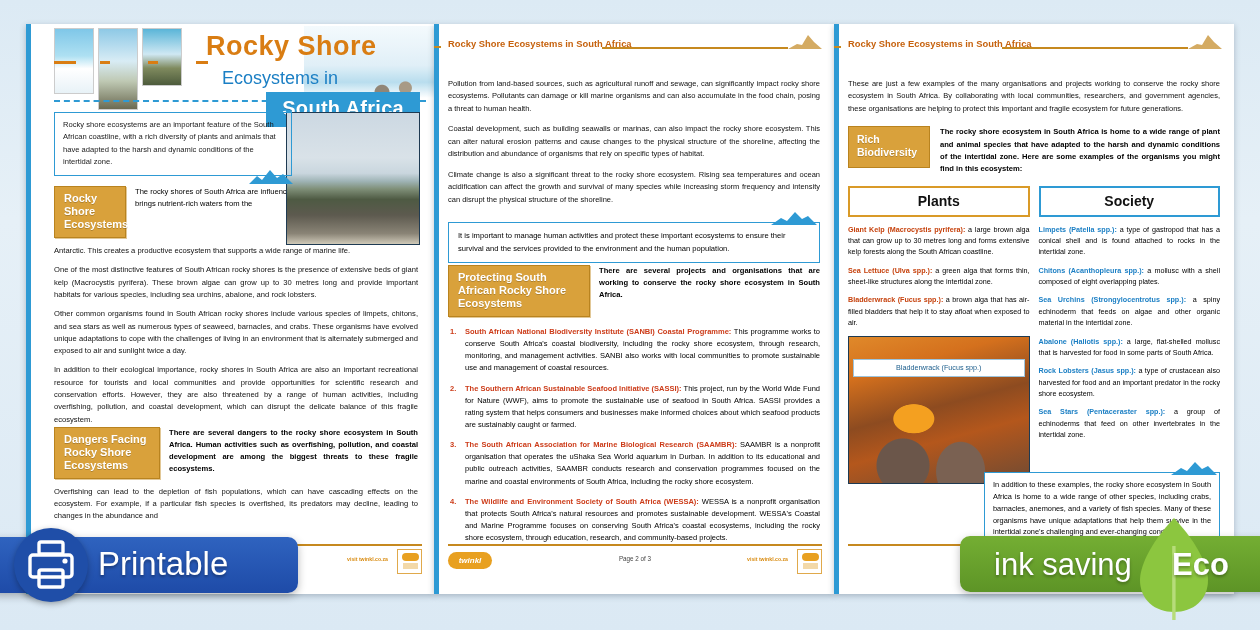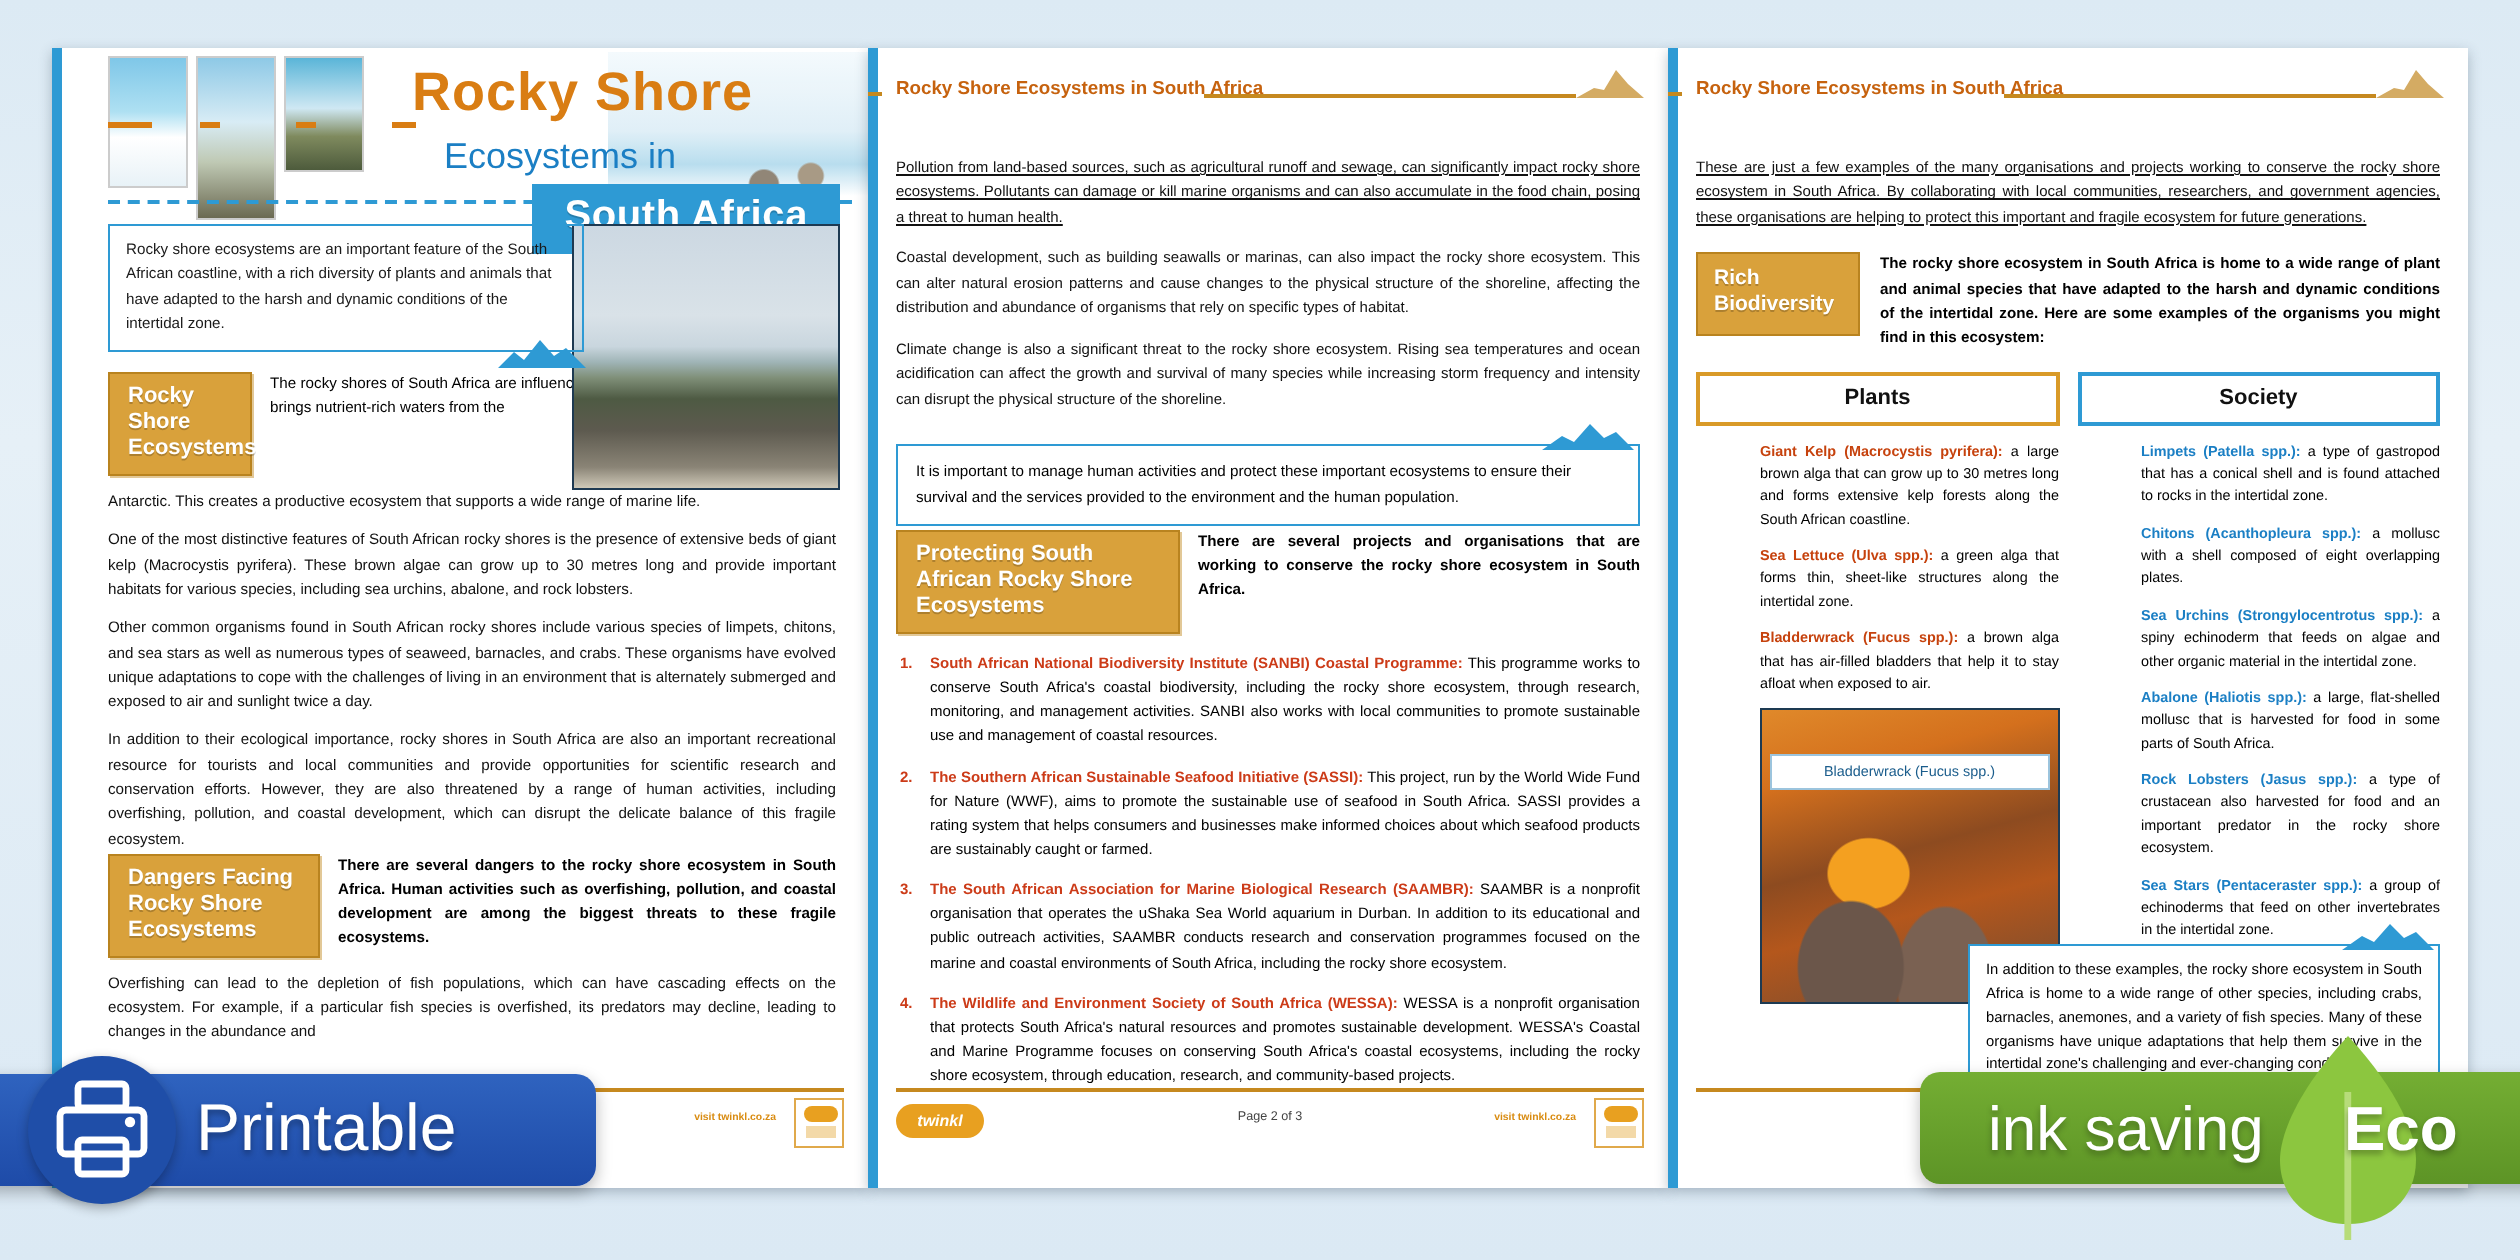--- a/index.html
+++ b/index.html
@@ -136,21 +136,21 @@
   }
   .pg-head .rock {
     position: absolute; right: 12px; top: -1px; width: 34px; height: 16px;
   }
   .pg-head .dashline {
     position: absolute; left: -3px; top: 12px; width: 10px; height: 2px; background: #c6891f;
   }
 
   .pg-body { padding: 0 14px 0 14px; }
   .pg-body .para { font-size: 7.5px; line-height: 1.66; margin-top: 8px; }
-  .pg-body .para:first-child { margin-top: 16px; text-decoration: underline; }
+  .pg-body .para:first-child { margin-top: 16px; }
 
   .callout {
     border: 1px solid #2e9ad4;
     padding: 7px 9px;
     font-size: 7.6px; line-height: 1.66;
     margin-top: 16px; position: relative;
   }
   .callout .wavecap { position: absolute; right: 2px; top: -12px; width: 46px; height: 14px; }
 
   ol.projects { list-style: none; counter-reset: pj; margin-top: 9px; }
@@ -206,28 +206,28 @@
     flex: 0 0 82px;
     background: #d9a13b; color: #fff; font-weight: bold;
     font-size: 10.5px; line-height: 1.2;
     padding: 6px 8px 8px; border: 1px solid #b9831f;
     text-shadow: 0 1px 0 rgba(0,0,0,.2);
   }
   .rich-txt { font-size: 7.6px; line-height: 1.62; font-weight: bold; text-align: justify; }
 
   .cols-head { display: flex; gap: 9px; margin-top: 10px; }
   .colhead {
-    flex: 1; text-align: center; font-weight: bold; font-size: 11px;
+    flex: 1; text-align: center; font-weight: bold; font-size: 14px;
     padding: 5px 0 6px; background: #fff; color: #111;
   }
   .colhead.plants  { border: 2px solid #d99a28; }
   .colhead.animals { border: 2px solid #2e9ad4; }
 
   .cols { display: flex; gap: 9px; margin-top: 7px; }
-  .col { flex: 1; margin-left: 32px; }
+  .col { flex: 1; }
   .species { font-size: 7.2px; line-height: 1.58; margin-bottom: 7px; text-align: justify; }
   .species b.plant  { color: #c6420d; }
   .species b.animal { color: #1b7fc4; }
 
   .fig {
     margin-top: 4px; width: 100%; position: relative;
     border: 1px solid #1d3a52;
     height: 148px;
     background:
       radial-gradient(ellipse at 30% 88%, #6b564a 0 26px, transparent 27px),

